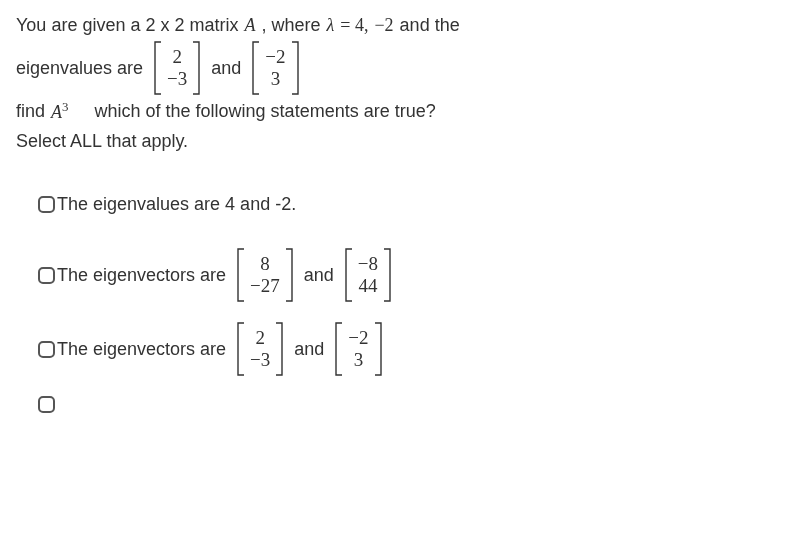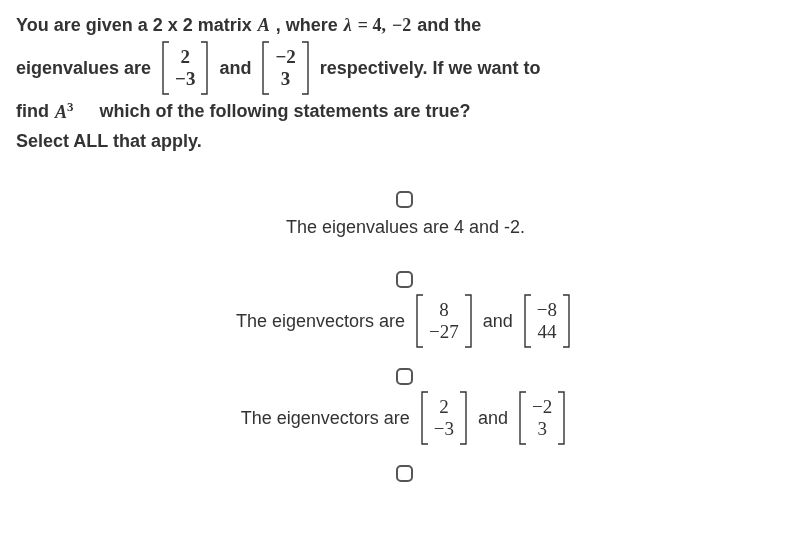--- a/index.html
+++ b/index.html
@@ -9,45 +9,43 @@
     font-size: 18px;
     color: #333;
     background: #fff;
     width: 789px;
     box-sizing: border-box;
     line-height: 1.5;
   }
   .math-i { font-family: 'Times New Roman', serif; font-style: italic; }
   .math   { font-family: 'Times New Roman', serif; font-style: normal; }
   .sup { font-size: 0.72em; vertical-align: super; }
-  .question-line { display: flex; align-items: center; flex-wrap: wrap; gap: 0 6px; margin-bottom: 2px; font-weight: bold;}
+  .question-line { display: flex; align-items: center; flex-wrap: wrap; gap: 0 6px; margin-bottom: 2px;}
   .bracket-matrix {
     display: inline-flex;
     align-items: center;
     margin: 0 4px;
     vertical-align: middle;
   }
   .bracket-matrix .col {
     display: flex;
     flex-direction: column;
     align-items: center;
     line-height: 1.15;
     padding: 2px 4px;
     font-family: 'Times New Roman', serif;
     font-size: 19px;
   }
   .bracket-svg { width: 10px; height: 54px; }
   .options { margin-top: 36px; margin-left: 22px; }
   .option-row {
     display: flex;
     align-items: center;
-    gap: 6px;
     margin: 20px 0;
     min-height: 54px;
-    flex-direction: column;
   }
   .checkbox {
     width: 17px;
     height: 17px;
     border: 2px solid #555;
     border-radius: 5px;
     flex-shrink: 0;
     box-sizing: border-box;
     margin-right:2px;
   }
@@ -87,21 +85,20 @@
           <path d="M8 1 H2 V53 H8" fill="none" stroke="#333" stroke-width="1.4"></path>
         </svg>
       <span class="col">
         <span>−2</span>
         <span>3</span>
       </span>
       <svg class="bracket-svg" viewBox="0 0 10 54" preserveAspectRatio="none">
           <path d="M2 1 H8 V53 H2" fill="none" stroke="#333" stroke-width="1.4"></path>
         </svg>
     </span>
-    <span>respectively. If we want to</span>
   </div>
 
   <div class="question-line">
     <span>find</span>
     <span>
       <span class="math-i">A</span><span class="math sup">3</span>
     </span>
     <span style="margin-left:20px">which of the following statements are true?</span>
   </div>
 

